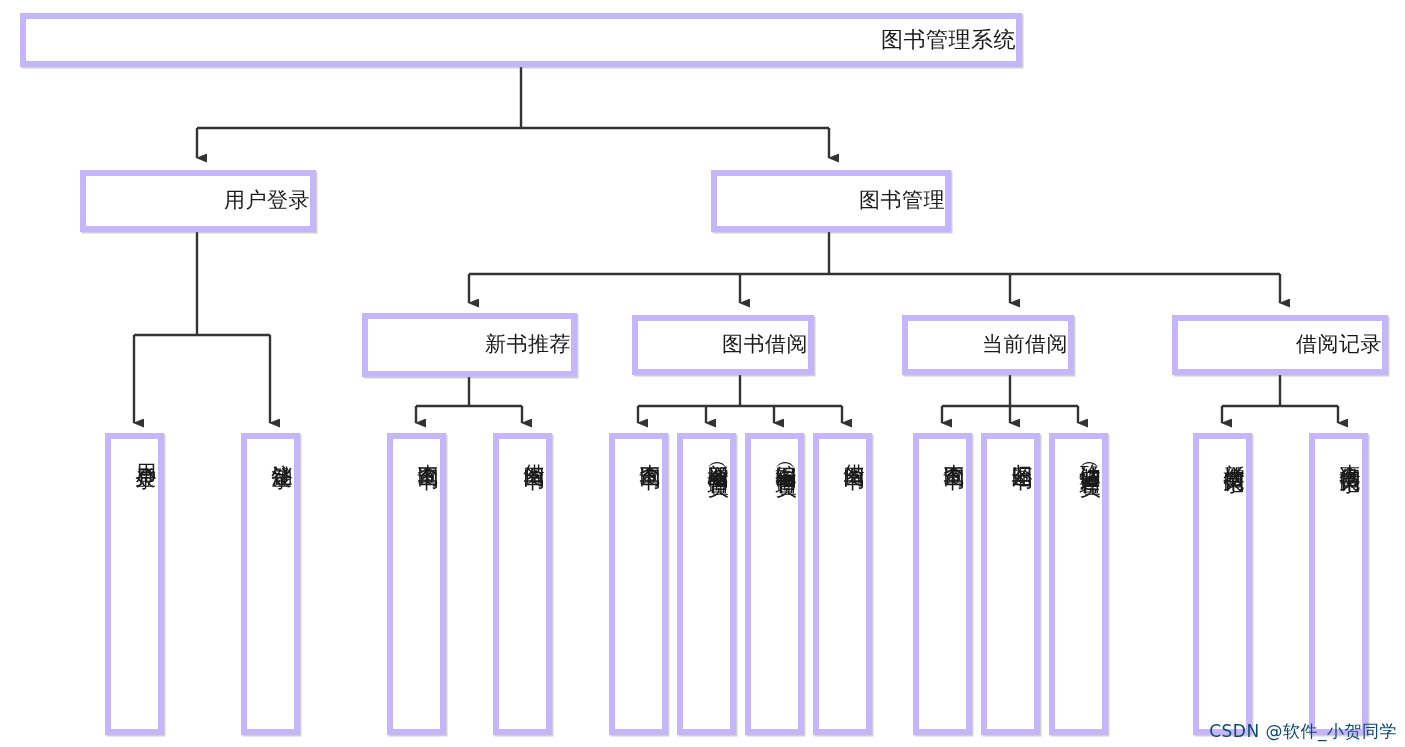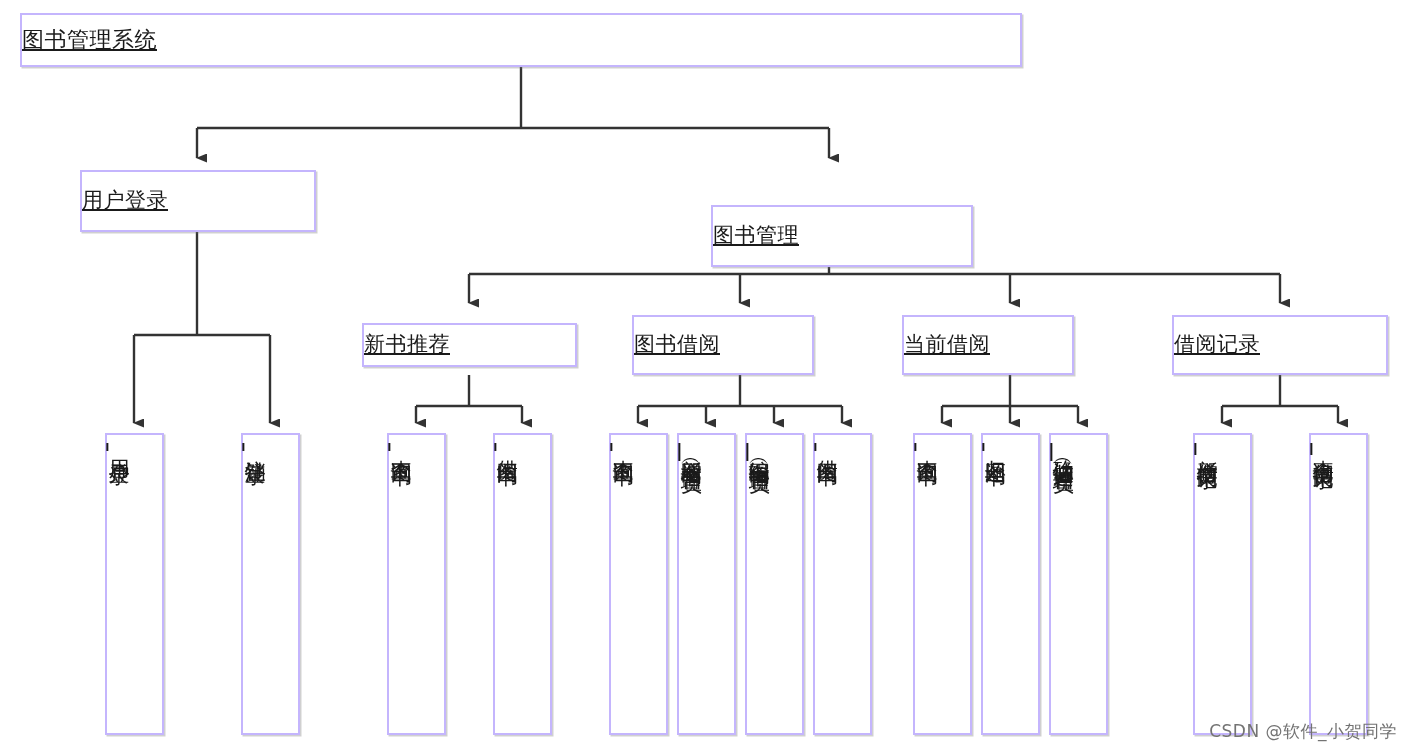--- a/index.html
+++ b/index.html
@@ -22,28 +22,27 @@
   svg.connector-layer {
     position: absolute;
     left: 0;
     top: 0;
     width: 1405px;
     height: 747px;
   }
   .node-box {
     position: absolute;
     box-sizing: border-box;
-    border: 2px solid #c4b5fd;
+    border: 6px solid #c4b5fd;
     background: #ffffff;
     display: flex;
     align-items: center;
-    justify-content: flex-start;
+    justify-content: flex-end;
     color: #1a1a1a;
     box-shadow: 1.5px 1.5px 0 rgba(120,120,120,0.35);
-    text-decoration: underline;
   }
   .node-label-h {
     font-size: 21px;
     line-height: 1.1;
     letter-spacing: 0.5px;
     white-space: nowrap;
   }
   .node-root .node-label-h {
     font-size: 22px;
   }
@@ -58,21 +57,21 @@
     text-orientation: upright;
     letter-spacing: 2px;
     white-space: nowrap;
     -webkit-writing-mode: vertical-rl;
   }
   .watermark {
     position: absolute;
     right: 8px;
     bottom: 4px;
     font-size: 17px;
-    color: #737373;
+    color: #0c4a6e;
     white-space: nowrap;
     letter-spacing: 0.5px;
     pointer-events: none;
   }
 </style>
 </head>
 <body>
 
 <div id="diagram-root">
 
@@ -126,25 +125,25 @@
     </g>
   </svg>
 
   <div class="node-box node-root" style="left:20px; top:13px; width:1002px; height:54px;">
     <span class="node-label-h">图书管理系统</span>
   </div>
 
   <div class="node-box" style="left:80px; top:170px; width:236px; height:62px;">
     <span class="node-label-h">用户登录</span>
   </div>
-  <div class="node-box" style="left:711px; top:170px; width:262px; height:62px;margin-top:35px;">
+  <div class="node-box" style="left:711px; top:170px; width:240px; height:62px;">
     <span class="node-label-h">图书管理</span>
   </div>
 
-  <div class="node-box" style="left:362px; top:323px; width:215px; height:44px;">
+  <div class="node-box" style="left:362px; top:313px; width:215px; height:64px;">
     <span class="node-label-h">新书推荐</span>
   </div>
   <div class="node-box" style="left:632px; top:315px; width:182px; height:60px;">
     <span class="node-label-h">图书借阅</span>
   </div>
   <div class="node-box" style="left:902px; top:315px; width:172px; height:60px;">
     <span class="node-label-h">当前借阅</span>
   </div>
   <div class="node-box" style="left:1172px; top:315px; width:216px; height:60px;">
     <span class="node-label-h">借阅记录</span>

